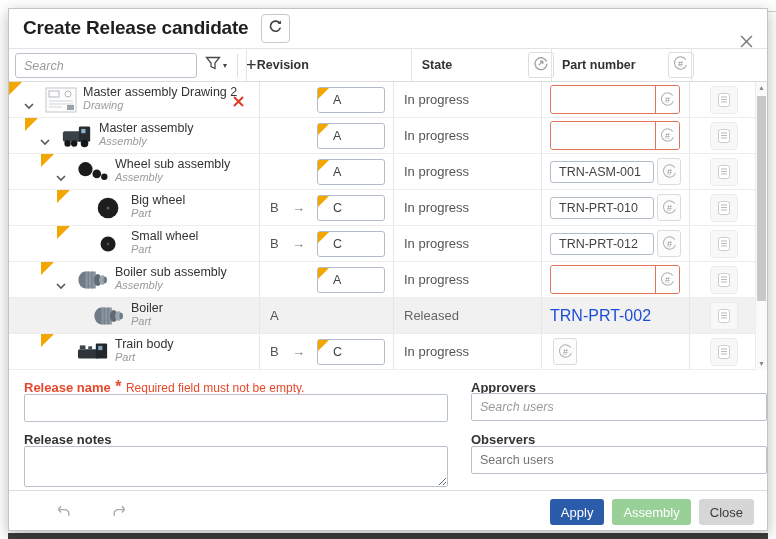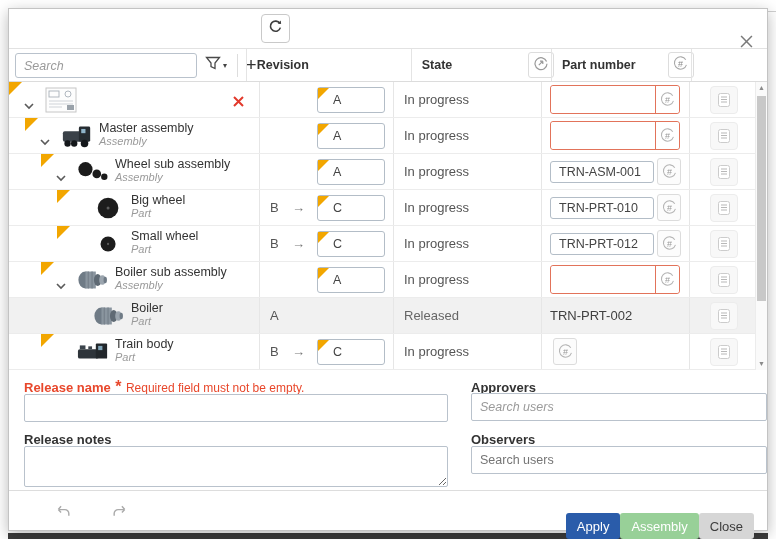--- a/index.html
+++ b/index.html
@@ -63,21 +63,21 @@
   .revtext { font-size:13px; color:#555; }
 
   .pngroup { display:flex; align-items:center; }
   .pninput { width:104px; height:22px; border:1px solid #b3bdc7; border-radius:3px; padding:0 8px; font-size:12.5px; color:#444;
              font-family:"Liberation Sans",sans-serif; }
   .hashbtn { width:24px; height:27px; margin-left:3px; border:1px solid #dcdcdc; border-radius:3px; background:#fcfcfc;
              display:flex; align-items:center; justify-content:center; cursor:pointer; }
   .pngroup.err { border:1px solid var(--error-border); border-radius:3px; height:29px; }
   .pngroup.err .pninput { border:none; height:27px; border-radius:3px 0 0 3px; }
   .pngroup.err .hashbtn { border:none; border-left:1px solid var(--error-border); border-radius:0 3px 3px 0; margin-left:0; background:#fff; height:27px; }
-  .pntext { font-size:13px; color:#404040; }
+  .pntext { font-size:16px; color:#1d4ed8; }
 
   .notesbtn { width:28px; height:28px; border:1px solid #ececec; border-radius:4px; background:#f8f8f8;
               display:flex; align-items:center; justify-content:center; cursor:pointer; }
 
   
   .sbar { position:absolute; right:0; top:73px; width:12px; height:288px; background:#fafafa; border-left:1px solid #ececec; }
   .sarrow { position:absolute; left:0; width:11px; height:12px; font-size:7px; color:#8a8a8a; text-align:center; line-height:12px; cursor:pointer; }
   .sthumb { position:absolute; left:1px; top:14px; width:9px; height:205px; background:#c8c8c8; cursor:pointer; }
 
   
@@ -94,36 +94,37 @@
   .lbl2 { position:absolute; top:60px; left:0; }
   .notes-area { position:absolute; left:0; top:76px; width:100%; height:41px; border:1px solid #b9c2cc; border-radius:2px;
                 resize:both; font-family:"Liberation Sans",sans-serif; font-size:12.5px; padding:4px 8px; color:#444; }
   .user-input { top:23px; } .user-input2 { position:absolute; left:0; top:76px; width:100%; height:28px; border:1px solid #b9c2cc;
                 border-radius:2px; padding:0 8px; font-size:12.5px; font-family:"Liberation Sans",sans-serif; color:#444; }
 
   
   .footer { position:absolute; left:0; top:481px; width:100%; height:42px; border-top:1px solid #ddd; }
   .undo { position:absolute; left:45px; top:13px; cursor:pointer; }
   .redo { position:absolute; left:103px; top:13px; cursor:pointer; }
-  .btns { position:absolute; right:13px; top:22px; display:flex; gap:0; }
+  .btns { position:absolute; right:13px; top:8px; display:flex; gap:8px; }
   .btn { height:26px; padding:0 11px; border:none; border-radius:3px; font-size:13px; font-family:"Liberation Sans",sans-serif; cursor:pointer; }
   .btn.apply { background:var(--apply-bg); color:#fff; }
   .btn.release { background:var(--release-bg); color:#fff; }
   .btn.close { background:var(--close-bg); color:#3c3c3c; }
 </style>
 </head>
 <body>
 
 <div class="stage">
   <div class="behind-line"></div>
   <div class="behind-strip"></div>
 
   <div class="dialog">
 
     <div class="titlebar">
+      <div class="title">Create Release candidate</div>
       <div class="refresh-btn">
         <span>
           <svg width="15" height="15" viewBox="0 0 16 16">
               <path d="M13.2 9.2a5.4 5.4 0 1 1-.6-4.4" fill="none" stroke="#3f3f3f" stroke-width="1.7"></path>
               <path d="M13.6 1.6l.4 3.8-3.7-.7z" fill="#3f3f3f"></path>
             </svg>
         </span>
       </div>
       <div class="close-x">
         <svg width="13" height="13" viewBox="0 0 12 12">
@@ -181,20 +182,24 @@
             <span class="chev" style="left:15px"><svg width="10" height="7" viewBox="0 0 10 7">
                 <path d="M1 1l4 4 4-4" fill="none" stroke="#5a5a5a" stroke-width="1.6"></path>
               </svg></span>
             <span class="ricon" style="left:36px"><svg width="32" height="26" viewBox="0 0 32 26">
                 <rect x="1" y="1" width="30" height="24" fill="#fdfdfd" stroke="#c6c6c6"></rect>
                 <rect x="4" y="4" width="10" height="6" fill="none" stroke="#a8b0b8" stroke-width=".9"></rect>
                 <circle cx="23" cy="7" r="3" fill="none" stroke="#a8b0b8" stroke-width=".9"></circle>
                 <path d="M4 14h24M4 17h24M4 20h13" stroke="#c9ced4" stroke-width=".9"></path>
                 <rect x="22" y="18" width="7" height="5" fill="#9aa2aa"></rect>
               </svg></span>
+            <span class="rname" style="left:74px">
+              <span class="nm">Master assembly Drawing 2</span>
+              <span class="tp">Drawing</span>
+            </span>
             <span class="delx"><svg width="11" height="11" viewBox="0 0 11 11">
                 <path d="M1 1l9 9M10 1l-9 9" stroke="#e2392b" stroke-width="2"></path>
               </svg></span>
           </div>
           <div class="cell rev">
             <span class="prevrev"></span>
             <span class="arr"></span>
             <span class="rwrap"><span class="tri2"></span><input value="A" style=""></span>
           </div>
           <div class="cell state">

